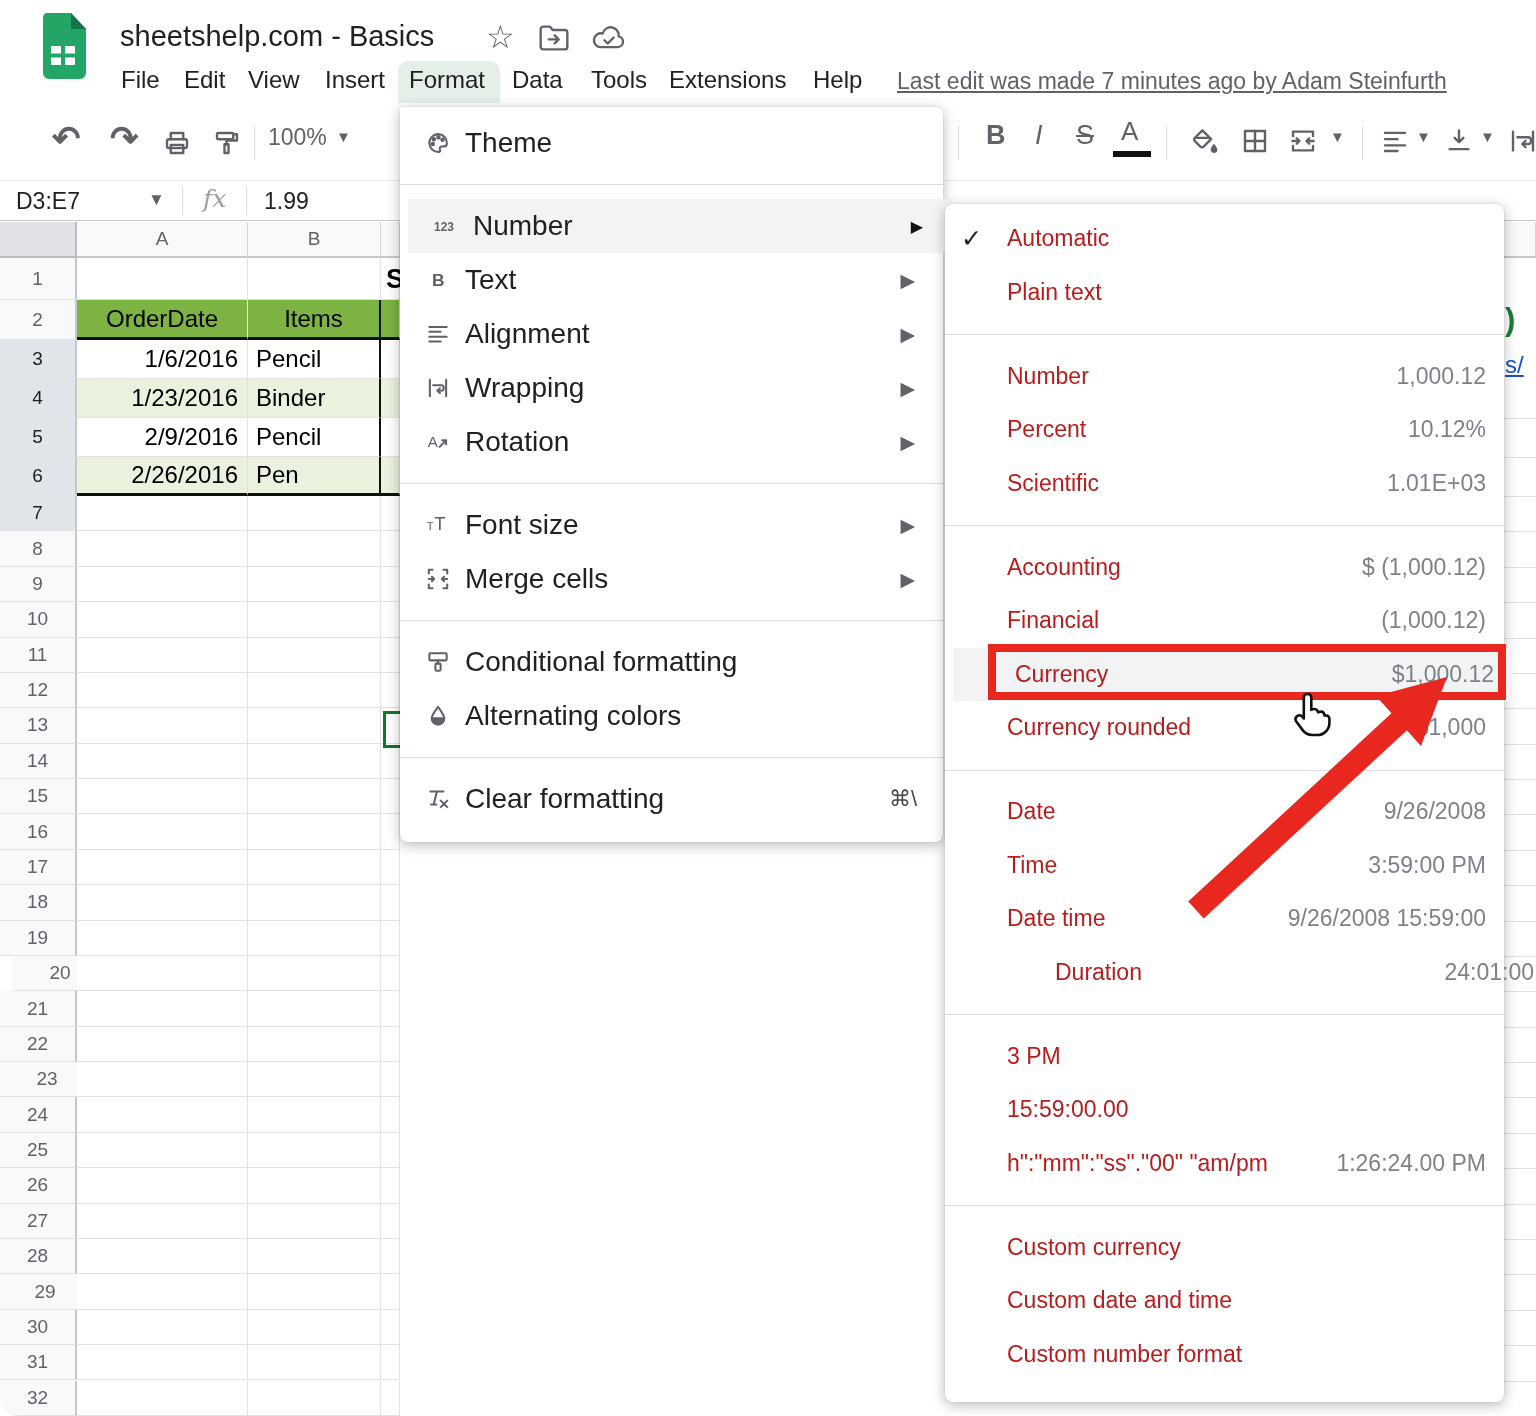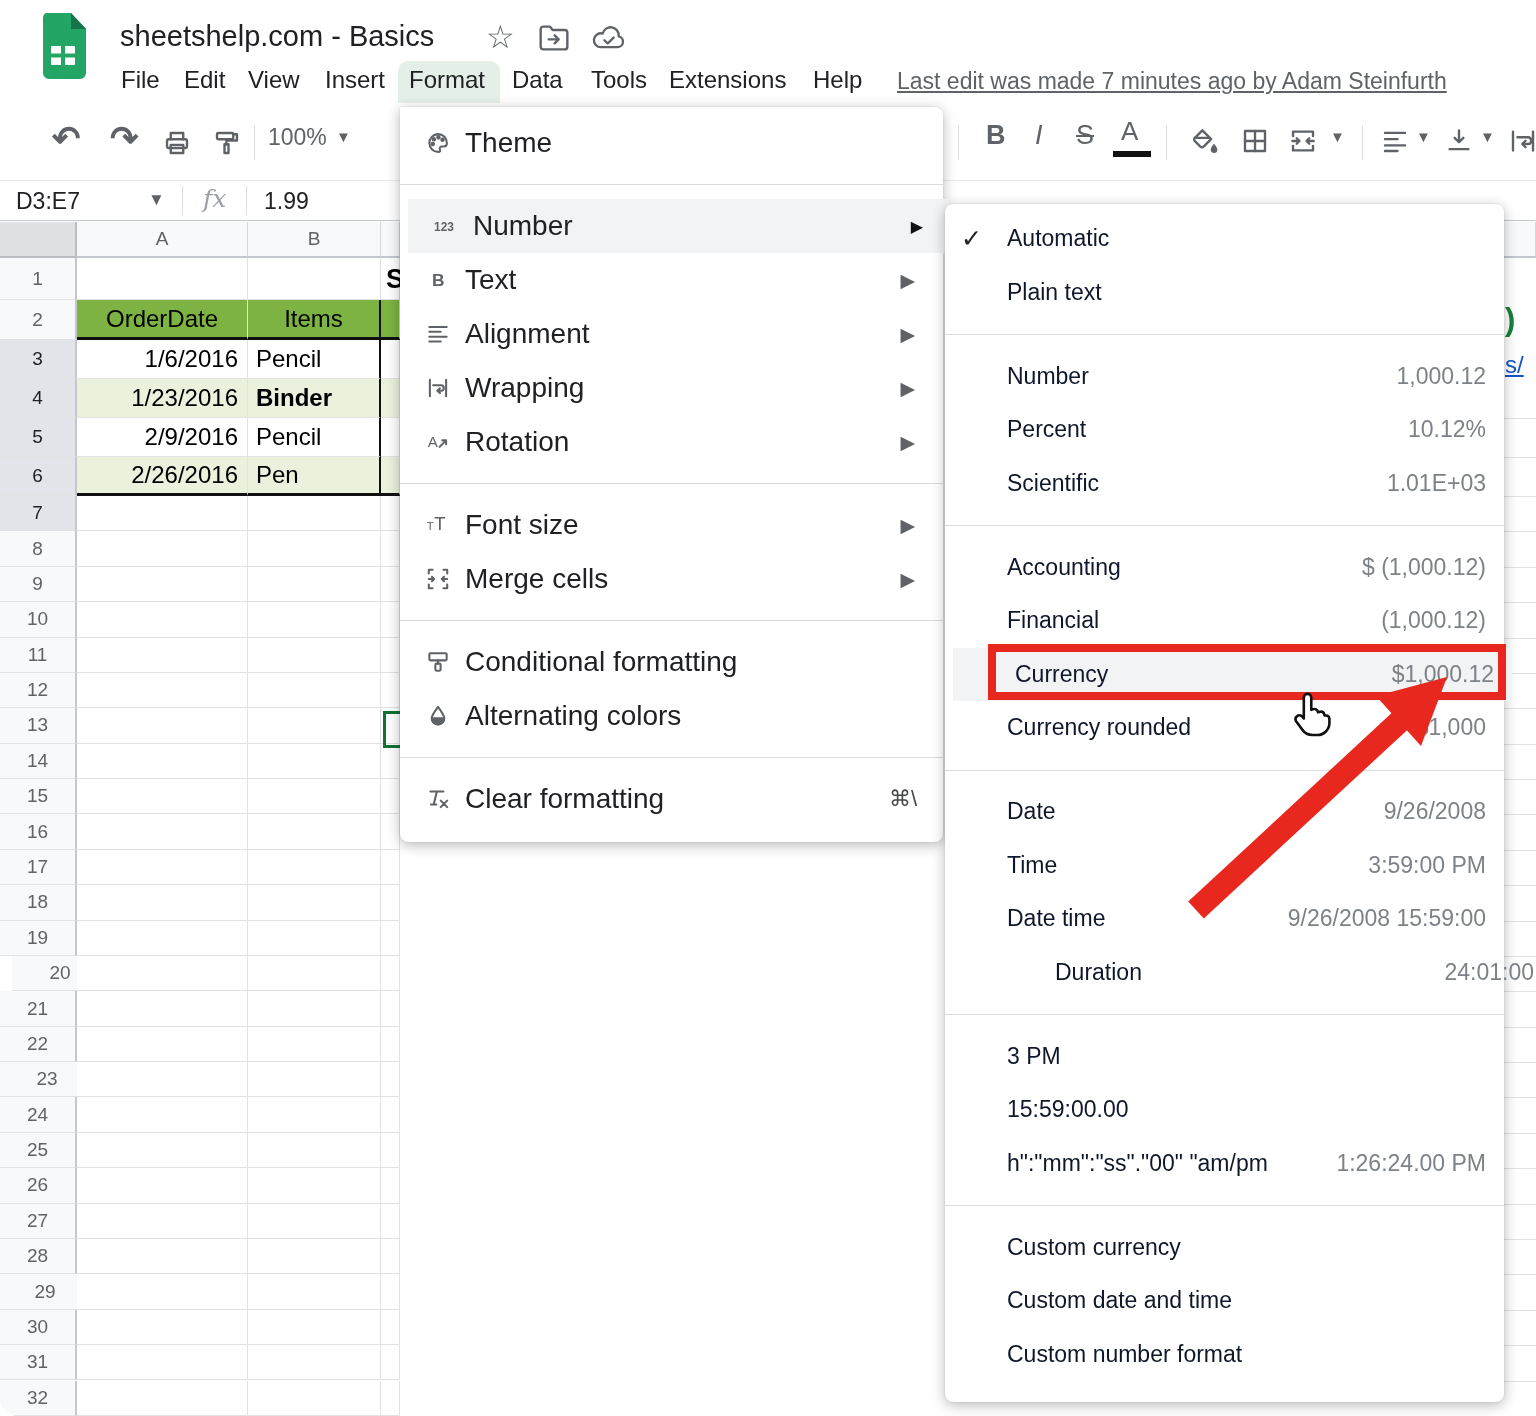--- a/index.html
+++ b/index.html
@@ -24,21 +24,21 @@
   .cell{background:#fff;border-right:1px solid #e2e2e2;border-bottom:1px solid #e2e2e2;
         font-size:24px;color:#000;display:flex;align-items:center;box-sizing:border-box;}
   .menu-panel{background:#fff;border-radius:8px;box-shadow:0 3px 14px rgba(0,0,0,.28),0 0 2px rgba(0,0,0,.12);}
   .menu-item{position:absolute;left:0;width:100%;display:flex;align-items:center;cursor:default;}
   .menu-item .lbl{font-size:28px;color:#202124;white-space:nowrap;}
   .menu-item.hl{background:#f1f3f4;margin-left:8px;}
   .mi-icon{position:absolute;left:25px;top:50%;transform:translateY(-50%);width:26px;height:26px;}
   .mi-arrow-solid{position:absolute;right:28px;color:#111;font-size:16px;}
   .mi-arrow{position:absolute;right:28px;color:#5f6368;font-size:19px;}
   .mi-sep{position:absolute;left:0;width:100%;height:1px;background:#dadce0;}
-  .nm-label{position:absolute;left:62px;font-size:23px;color:#0f172a;white-space:nowrap;}
+  .nm-label{position:absolute;left:62px;font-size:23px;color:#b91c1c;white-space:nowrap;}
   .nm-value{position:absolute;right:18px;font-size:23px;color:#7d8288;white-space:nowrap;}
   .nm-check{position:absolute;left:16px;font-size:25px;color:#202124;}
   .shortcut{position:absolute;right:26px;font-size:22px;color:#444746;}
   .grid-text{white-space:nowrap;}
 </style>
 </head>
 <body>
 
 <div class="stage">
 
@@ -156,21 +156,21 @@
       <div class="rowhdr abs" style="left: 0px; top: 78px; width: 77px; height: 40px; box-sizing: border-box;">2</div>
       <div class="cell abs" style="left: 77px; top: 78px; width: 171px; height: 40px; background: rgb(124, 179, 66); border-bottom: 3px solid rgb(17, 17, 17); justify-content: center;">OrderDate</div>
       <div class="cell abs" style="left: 248px; top: 78px; width: 133px; height: 40px; background: rgb(124, 179, 66); border-bottom: 3px solid rgb(17, 17, 17); border-right: 2px solid rgb(17, 17, 17); justify-content: center;">Items</div>
       <div class="cell abs" style="left: 381px; top: 78px; width: 19px; height: 40px; background: rgb(124, 179, 66); border-bottom: 3px solid rgb(17, 17, 17);"></div>
       <div class="rowhdr abs sel" style="left: 0px; top: 118px; width: 77px; height: 39px; box-sizing: border-box;">3</div>
       <div class="cell abs" style="left: 77px; top: 118px; width: 171px; height: 39px; justify-content: flex-end; padding-right: 9px;">1/6/2016</div>
       <div class="cell abs" style="left: 248px; top: 118px; width: 133px; height: 39px; border-right: 2px solid rgb(17, 17, 17); padding-left: 8px;">Pencil</div>
       <div class="cell abs" style="left: 381px; top: 118px; width: 19px; height: 39px;"></div>
       <div class="rowhdr abs sel" style="left: 0px; top: 157px; width: 77px; height: 39px; box-sizing: border-box;">4</div>
       <div class="cell abs" style="left: 77px; top: 157px; width: 171px; height: 39px; background: rgb(234, 241, 221); justify-content: flex-end; padding-right: 9px;">1/23/2016</div>
-      <div class="cell abs" style="left: 248px; top: 157px; width: 133px; height: 39px; background: rgb(234, 241, 221); border-right: 2px solid rgb(17, 17, 17); padding-left: 8px; font-weight: bold;">Binder</div>
+      <div class="cell abs" style="left: 248px; top: 157px; width: 133px; height: 39px; background: rgb(234, 241, 221); border-right: 2px solid rgb(17, 17, 17); padding-left: 8px;">Binder</div>
       <div class="cell abs" style="left: 381px; top: 157px; width: 19px; height: 39px; background: rgb(234, 241, 221);"></div>
       <div class="rowhdr abs sel" style="left: 0px; top: 196px; width: 77px; height: 39px; box-sizing: border-box;">5</div>
       <div class="cell abs" style="left: 77px; top: 196px; width: 171px; height: 39px; justify-content: flex-end; padding-right: 9px;">2/9/2016</div>
       <div class="cell abs" style="left: 248px; top: 196px; width: 133px; height: 39px; border-right: 2px solid rgb(17, 17, 17); padding-left: 8px;">Pencil</div>
       <div class="cell abs" style="left: 381px; top: 196px; width: 19px; height: 39px;"></div>
       <div class="rowhdr abs sel" style="left: 0px; top: 235px; width: 77px; height: 39px; box-sizing: border-box;">6</div>
       <div class="cell abs" style="left: 77px; top: 235px; width: 171px; height: 39px; background: rgb(234, 241, 221); border-bottom: 3px solid rgb(17, 17, 17); justify-content: flex-end; padding-right: 9px;">2/26/2016</div>
       <div class="cell abs" style="left: 248px; top: 235px; width: 133px; height: 39px; background: rgb(234, 241, 221); border-bottom: 3px solid rgb(17, 17, 17); border-right: 2px solid rgb(17, 17, 17); padding-left: 8px;">Pen</div>
       <div class="cell abs" style="left: 381px; top: 235px; width: 19px; height: 39px; background: rgb(234, 241, 221); border-bottom: 3px solid rgb(17, 17, 17);"></div>
       <div class="rowhdr abs sel" style="left: 0px; top: 274px; width: 77px; height: 35.38px; box-sizing: border-box;">7</div>

